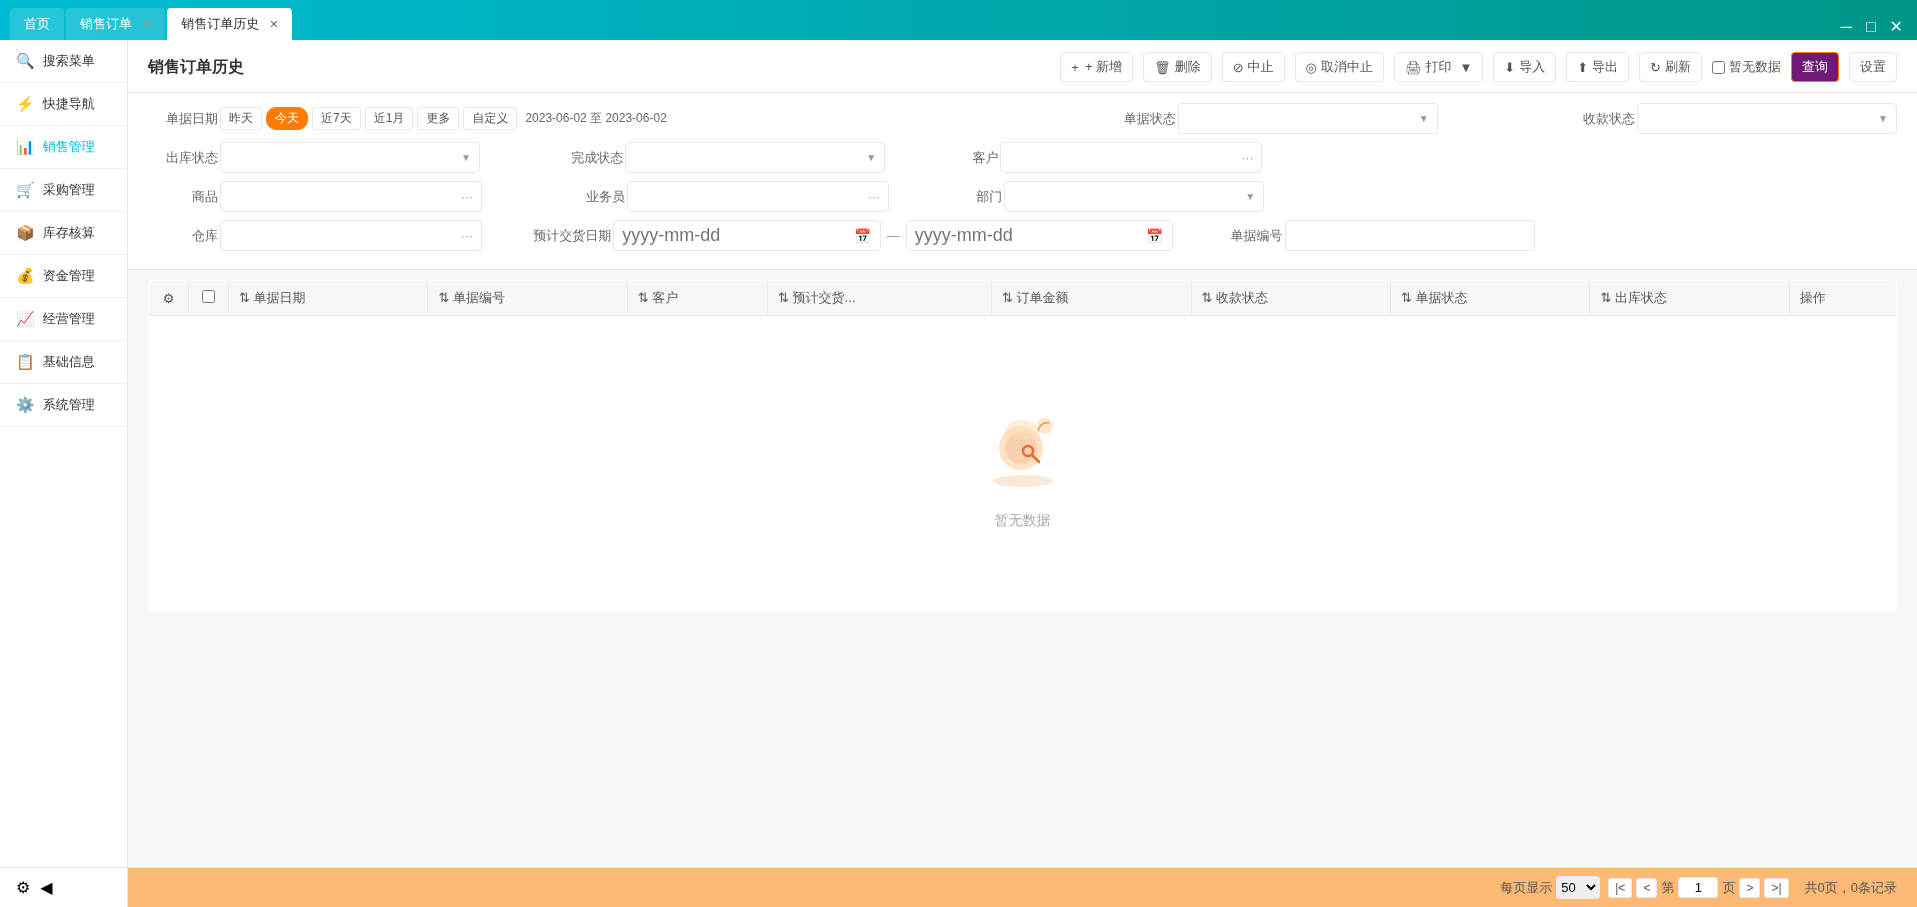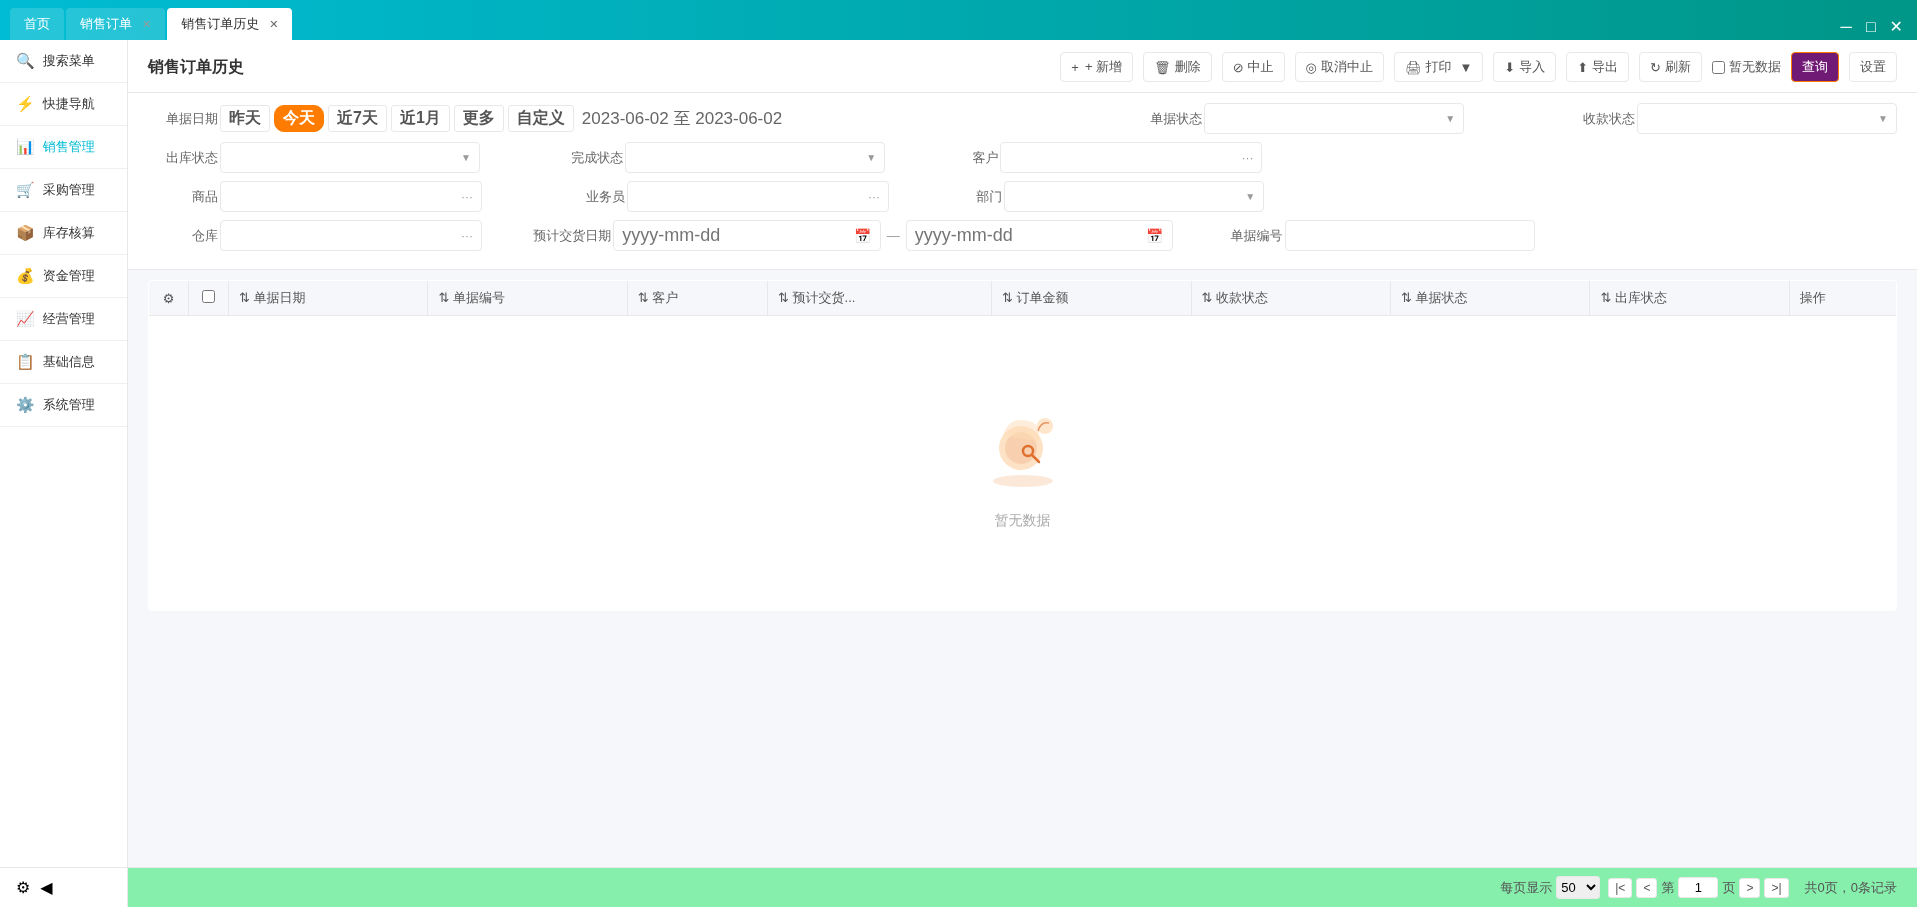--- a/index.html
+++ b/index.html
@@ -197,33 +197,32 @@
     .date-filter {
       display: flex;
       align-items: center;
       gap: 4px;
     }
     .date-btn {
       padding: 2px 8px;
       border: 1px solid #e8e8e8;
       border-radius: 3px;
       cursor: pointer;
-      font-size: 16px;
+      font-size: 12px;
       color: #555;
       background: #fff;
-      font-weight: bold;
     }
     .date-btn.active {
       background: #ff7c00;
       color: #fff;
       border-color: #ff7c00;
       border-radius: 10px;
     }
     .date-range {
-      font-size: 17px;
+      font-size: 12px;
       color: #666;
     }
     .collapse-row {
       display: flex;
       align-items: center;
       justify-content: center;
       padding: 4px 0 0 0;
       cursor: pointer;
       color: #00bcd4;
       font-size: 12px;
@@ -273,21 +272,21 @@
     }
     .empty-icon {
       width: 100px;
       height: 100px;
       margin-bottom: 16px;
     }
     .empty-text { color: #aaa; font-size: 14px; }
 
     
     .pagination-bar {
-      background: #86efac;
+      background: #fdba74;
       border-top: 1px solid #e8e8e8;
       padding: 8px 20px;
       display: flex;
       align-items: center;
       justify-content: flex-end;
       gap: 8px;
       flex-shrink: 0;
     }
     .per-page {
       display: flex;

